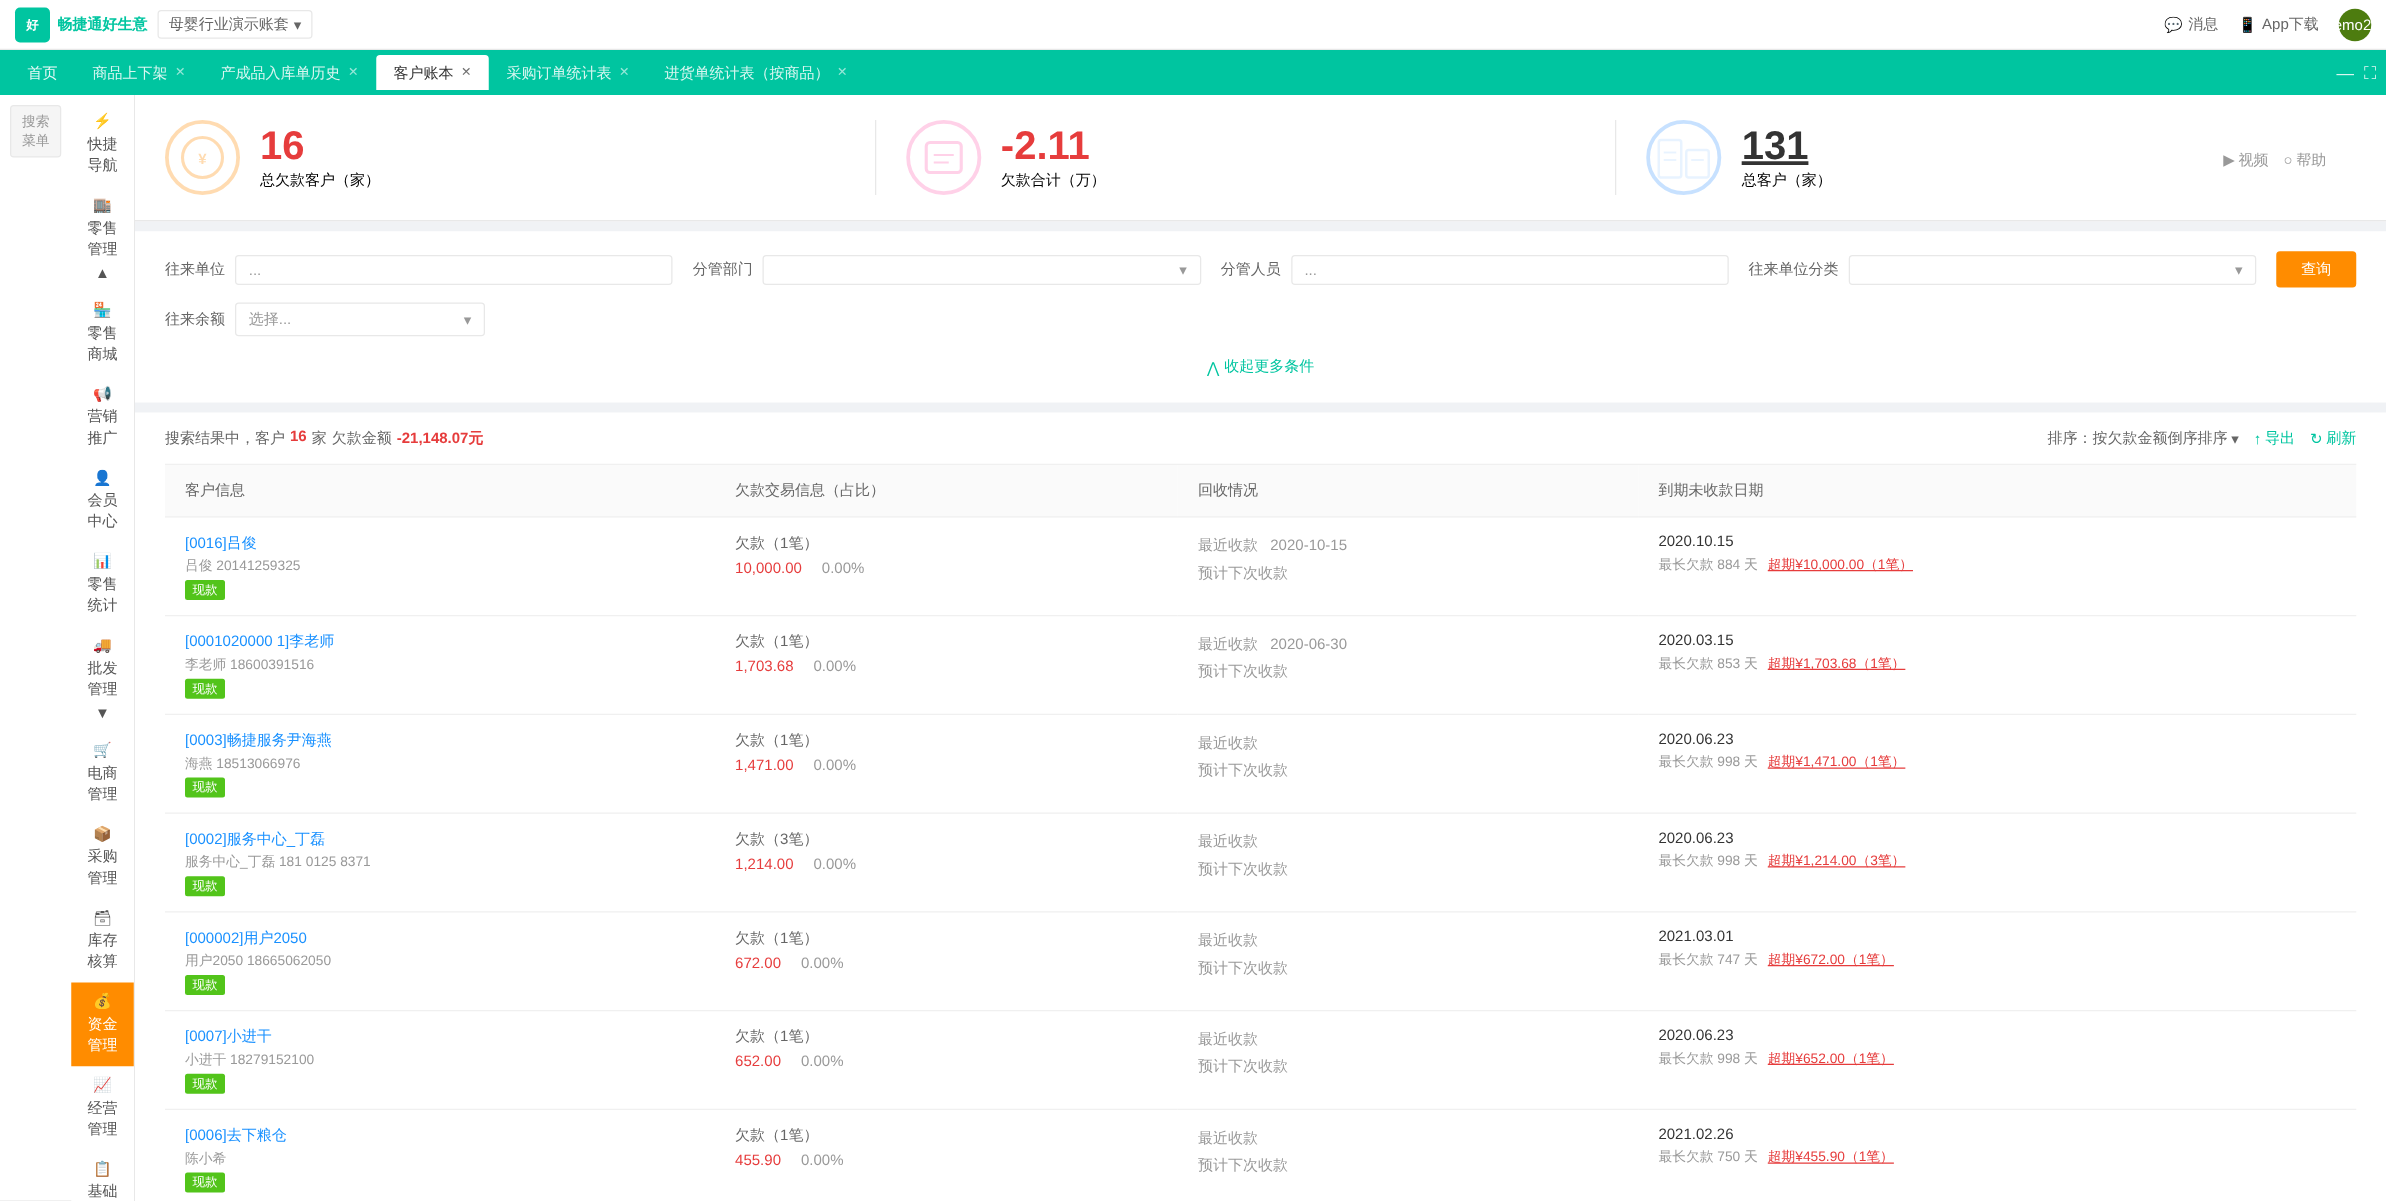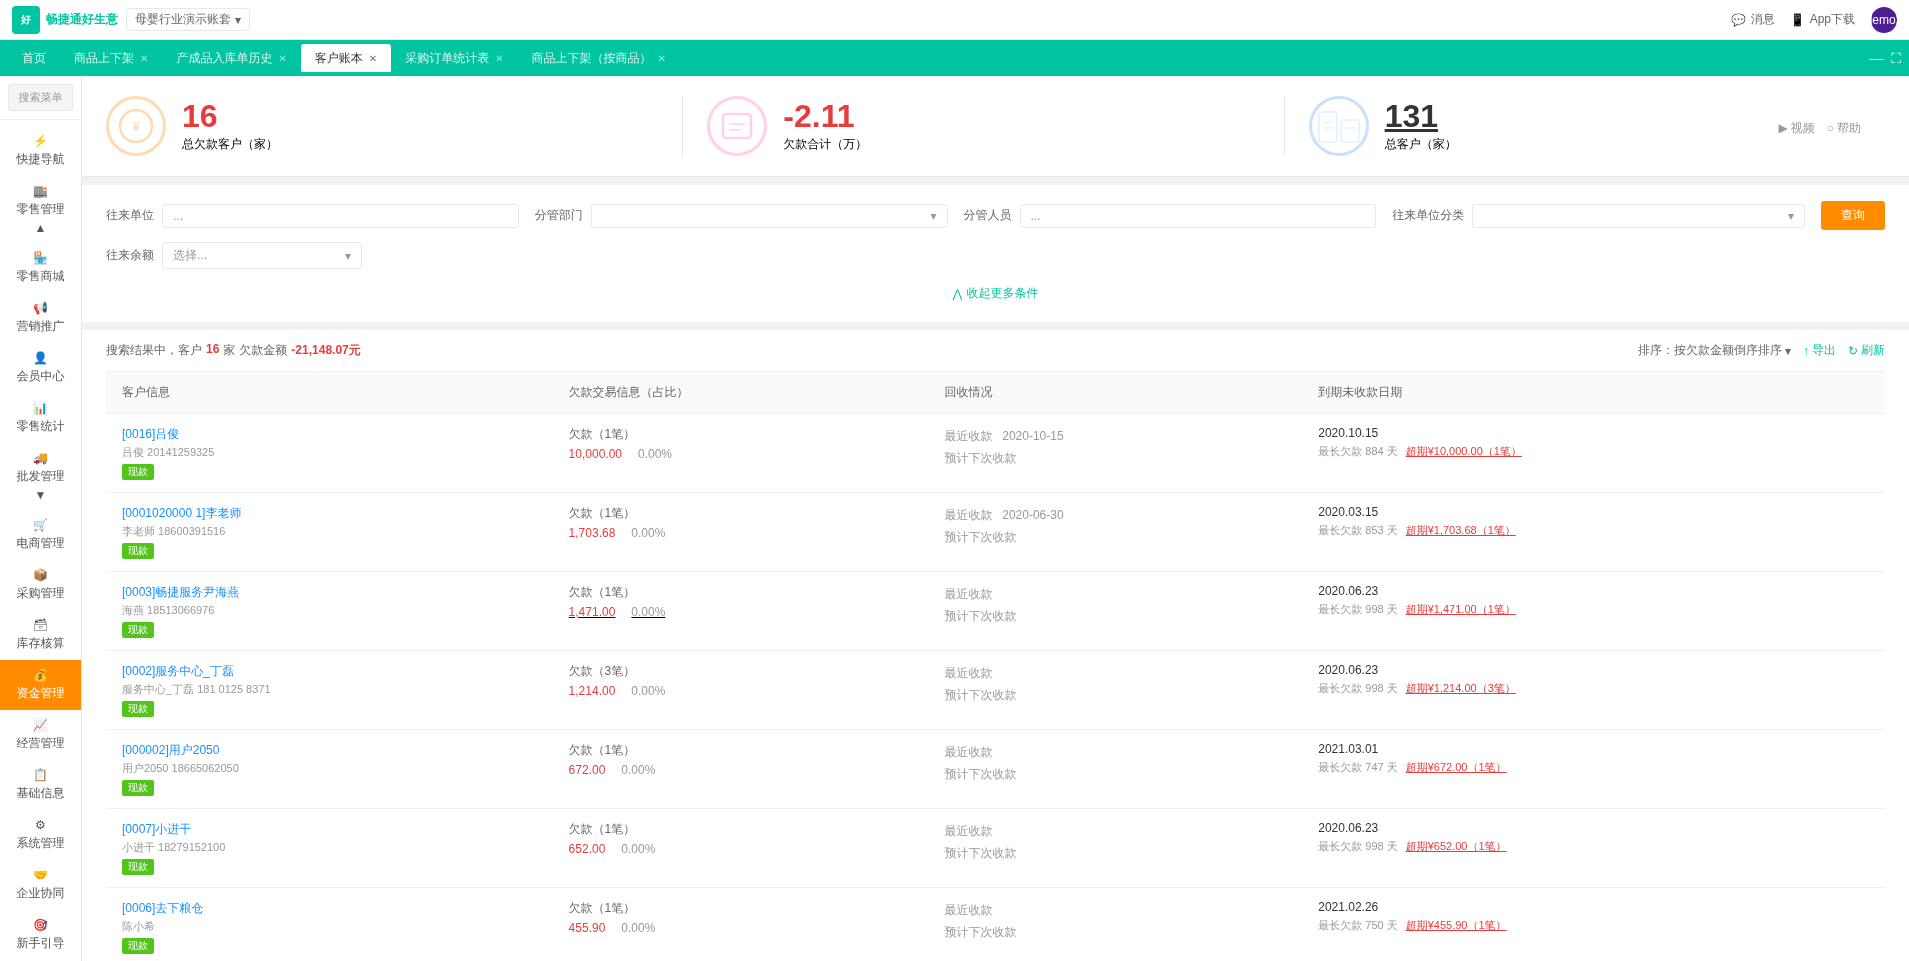--- a/index.html
+++ b/index.html
@@ -16,21 +16,21 @@
       padding: 0 12px;
       z-index: 100;
     }
     .top-bar-left { display: flex; align-items: center; gap: 8px; }
     .logo-area { display: flex; align-items: center; gap: 6px; }
     .logo-icon { width: 28px; height: 28px; background: #00c5a0; border-radius: 4px; display: flex; align-items: center; justify-content: center; color: #fff; font-weight: bold; font-size: 10px; }
     .app-name { color: #00c5a0; font-size: 12px; font-weight: bold; }
     .store-selector { display: flex; align-items: center; gap: 4px; color: #666; font-size: 12px; cursor: pointer; border: 1px solid #e8e8e8; padding: 2px 8px; border-radius: 3px; }
     .top-bar-right { display: flex; align-items: center; gap: 16px; }
     .top-bar-btn { display: flex; align-items: center; gap: 4px; color: #666; cursor: pointer; font-size: 12px; }
-    .avatar { width: 26px; height: 26px; border-radius: 50%; background: #4c1d95; display: flex; align-items: center; justify-content: center; color: #fff; font-size: 11px; }
+    .avatar { width: 26px; height: 26px; border-radius: 50%; background: #4d7c0f; display: flex; align-items: center; justify-content: flex-end; color: #fff; font-size: 11px; }
 
     
     .nav-tabs {
       height: 36px;
       background: #00c5a0;
       display: flex;
       align-items: center;
       padding: 0 8px;
     }
     .nav-tab {
@@ -50,25 +50,25 @@
     .nav-tab-home { padding: 0 14px; color: rgba(255,255,255,0.9); cursor: pointer; font-size: 12px; }
     .nav-spacer { flex: 1; }
     .nav-actions { display: flex; align-items: center; gap: 8px; }
     .nav-action-btn { color: rgba(255,255,255,0.85); cursor: pointer; font-size: 14px; }
 
     
     .main-layout { display: flex; flex: 1; overflow: hidden; }
 
     
     .sidebar {
-      width: 82px;
+      width: 108px;
       background: #fff;
       border-right: 1px solid #e8e8e8;
       display: flex;
-      flex-direction: column;
+      flex-direction: row;
       overflow-y: auto;
       justify-content: space-between;
     }
     .sidebar-search { padding: 8px; border-bottom: 1px solid #f0f0f0; }
     .sidebar-search-btn { width: 100%; padding: 5px; background: #f5f5f5; border: 1px solid #e8e8e8; border-radius: 3px; color: #999; cursor: pointer; font-size: 11px; text-align: center; }
     .sidebar-nav { padding: 6px 0; }
     .sidebar-nav-item {
       padding: 8px 10px;
       cursor: pointer;
       color: #555;
@@ -245,21 +245,21 @@
   </div>
   <div class="nav-tab active">
     <span>客户账本</span>
     <span class="close-x">✕</span>
   </div>
   <div class="nav-tab">
     <span>采购订单统计表</span>
     <span class="close-x">✕</span>
   </div>
   <div class="nav-tab">
-    <span>商品上下架（按商品）</span>
+    <span>进货单统计表（按商品）</span>
     <span class="close-x">✕</span>
   </div>
   <div class="nav-spacer"></div>
   <div class="nav-actions">
     <span class="nav-action-btn">—</span>
     <span class="nav-action-btn">⛶</span>
   </div>
 </div>
 
 <div class="main-layout">
@@ -539,21 +539,21 @@
     </td>
   </tr>
             <tr>
     <td>
       <a href="#" class="customer-name">[0003]畅捷服务尹海燕</a>
       <div class="customer-sub">海燕  18513066976</div>
       <span class="tag-xian">现款</span>
     </td>
     <td>
       <div class="debt-count">欠款（1笔）</div>
-      <div style="display:flex; align-items:center; gap:16px;text-decoration:underline;">
+      <div style="display:flex; align-items:center; gap:16px;">
         <span class="debt-amount">1,471.00</span>
         <span class="debt-ratio">0.00%</span>
       </div>
     </td>
     <td>
       <div class="collect-info">
         <span>最近收款</span>
         
         <br>
         <span>预计下次收款</span>

